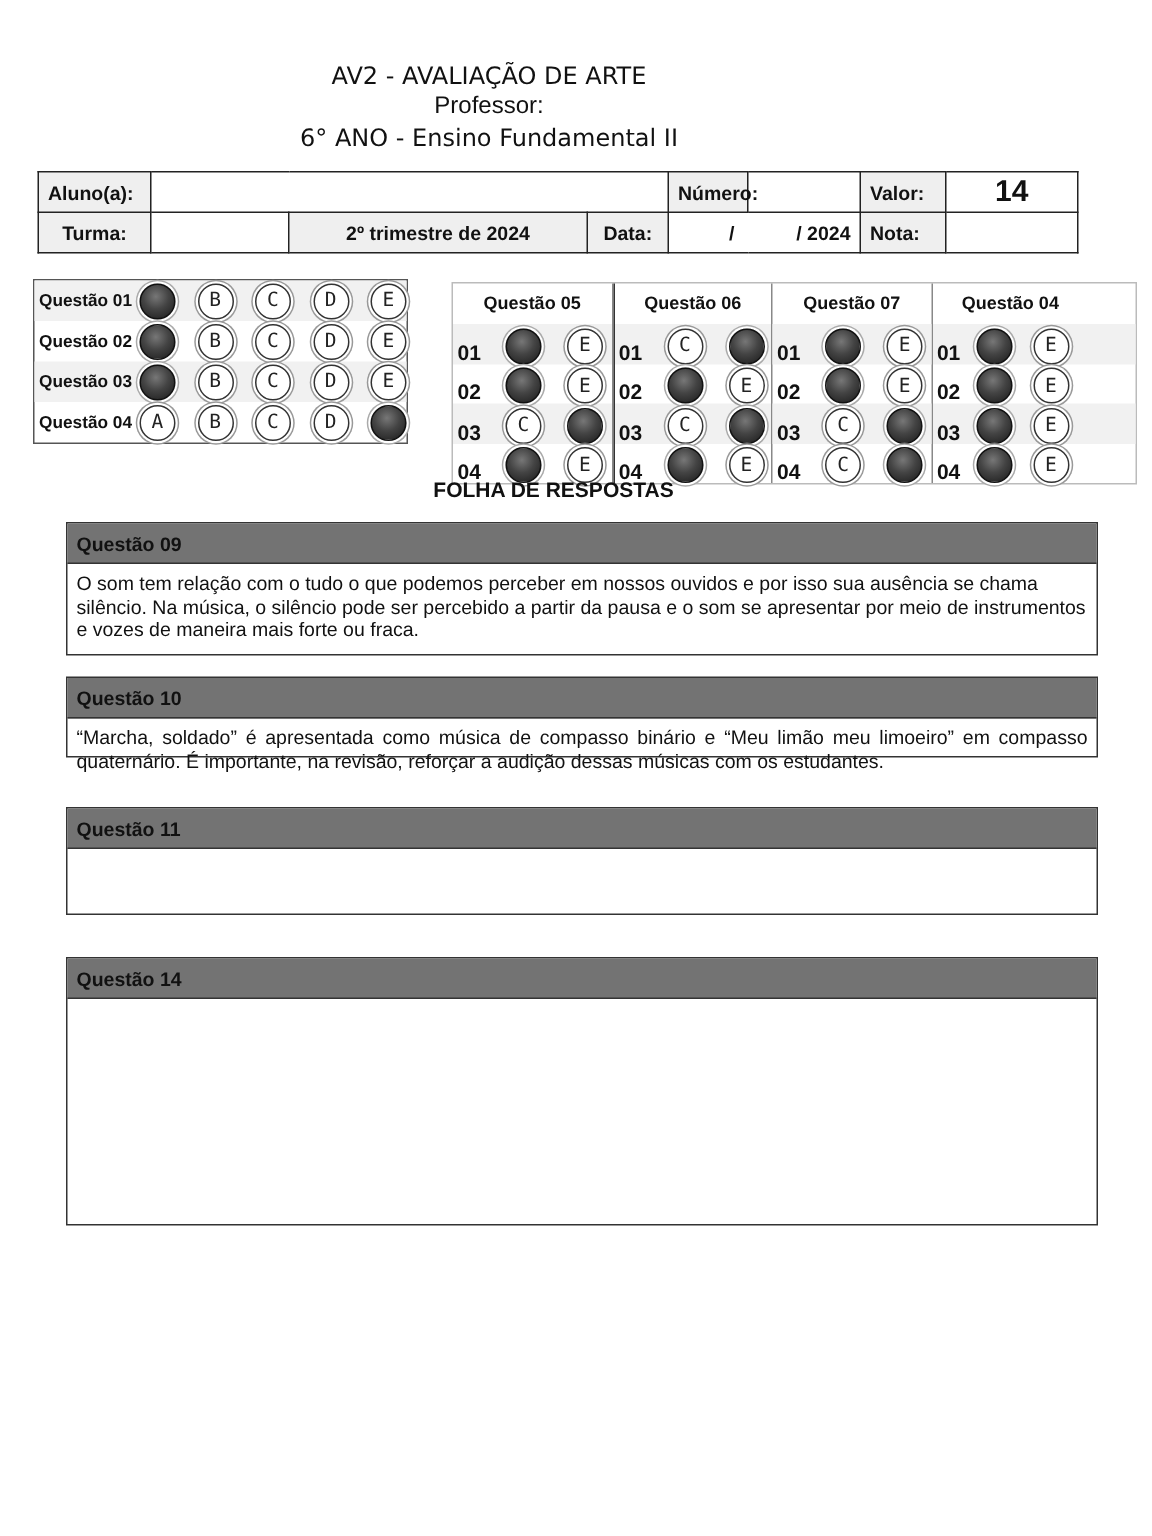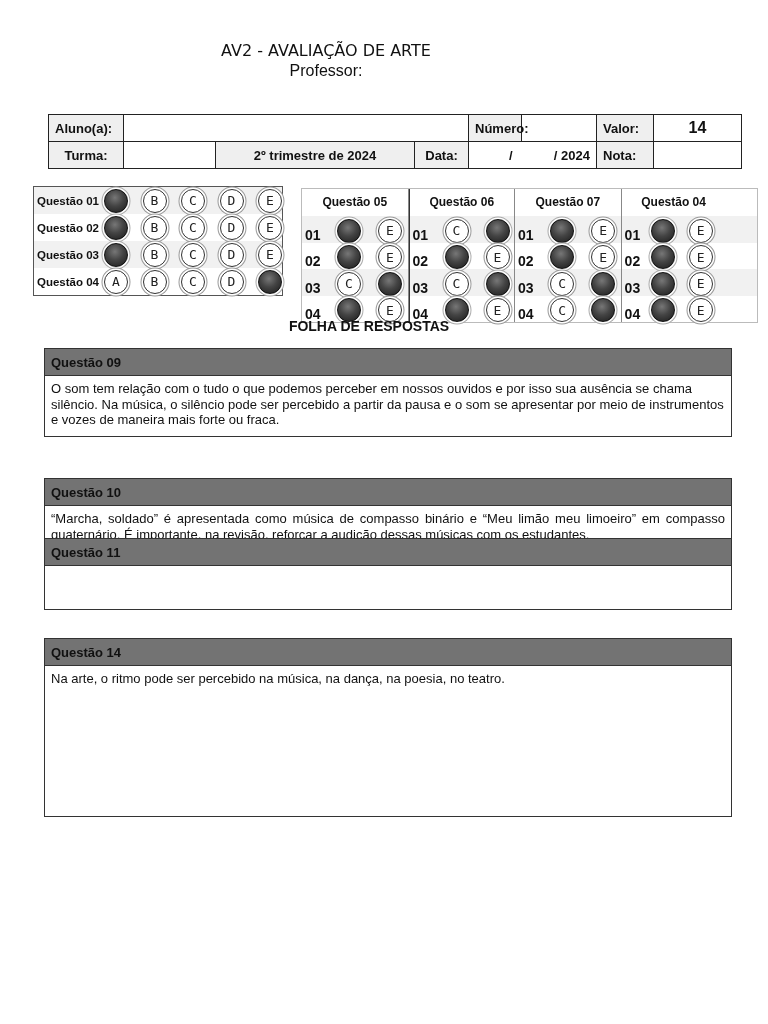--- a/index.html
+++ b/index.html
@@ -4,26 +4,26 @@
   <style>
     * { box-sizing: border-box; margin: 0; padding: 0; }
     html, body { width: 768px; height: 1024px; background: #fff; overflow: hidden; }
     body { position: relative; font-family: "Liberation Sans", sans-serif; color: #111; }
 
     .header { position: absolute; top: 40px; left: 0; width: 652px; text-align: center; }
     .header .t1 { font-family: "DejaVu Sans", sans-serif; font-size: 16px; line-height: 21px; }
     .header .t2 { font-family: "Liberation Sans", sans-serif; font-size: 16px; line-height: 19px; }
     .header .t3 { font-family: "DejaVu Sans", sans-serif; font-size: 16px; line-height: 23px; }
 
-    table.info { position: absolute; top: 114px; left: 48px; width: 693px; border-collapse: collapse; table-layout: fixed; }
+    table.info { position: absolute; top: 114px; left: 25px; width: 693px; border-collapse: collapse; table-layout: fixed; }
     table.info td { border: 1.5px solid #222; height: 27px; font-size: 13px; font-weight: bold; padding: 0 6px; }
     table.info td.lbl { background: #efefef; }
     table.info td.center { text-align: center; }
 
-    .grid1 { position: absolute; top: 186px; left: 33px; width: 250px; height: 110px; border: 1px solid #555; }
+    .grid1 { position: absolute; top: 186px; left: 22px; width: 250px; height: 110px; border: 1px solid #555; }
     .grid1 .row { height: 27px; display: flex; align-items: center; }
     .grid1 .row:nth-child(odd) { background: #f1f1f1; }
     .grid1 .row .q { width: 76px; padding-left: 3px; font-size: 11.5px; font-weight: bold; }
     .grid1 .row .bubbles { display: flex; gap: 14.5px; }
 
     .grid2 { position: absolute; top: 188px; left: 301px; width: 457px; height: 135px; display: flex; border: 1px solid #bbb; }
     .grid2 .col { width: 107px; border-right: 1px solid #888; }
     .grid2 .col:last-child { border-right: none; width: 136px; }
     .grid2 .col .head { height: 27px; text-align: center; font-size: 12px; font-weight: bold; line-height: 27px; }
     .grid2 .col .row { height: 26.5px; display: flex; align-items: flex-end; padding-left: 3px; }
@@ -43,41 +43,42 @@
     .qbox .qh { height: 27px; background: #737373; border-bottom: 1.5px solid #333; font-size: 13px; font-weight: bold; padding-left: 6px; line-height: 27px; }
     .qbox .qb { font-size: 13px; line-height: 15.5px; padding: 5px 6px 5px 6px; }
     .qbox .qb.justify { text-align: justify; text-align-last: left; }
   </style>
 </head>
 <body>
 
 <div class="header">
   <div class="t1">AV2 - AVALIAÇÃO DE ARTE</div>
   <div class="t2">Professor:</div>
+  <div class="t3">6° ANO - Ensino Fundamental II</div>
 </div>
 
 <table class="info">
   <colgroup>
     <col style="width:75px">
       <col style="width:92px">
       <col style="width:199px">
       <col style="width:54px">
     <col style="width:53px">
       <col style="width:75px">
       <col style="width:57px">
       <col style="width:88px">
   </colgroup>
   <tbody>
       <tr>
     <td class="lbl">Aluno(a):</td>
     <td colspan="3"></td>
     <td class="lbl">Número:</td>
     <td></td>
     <td class="lbl">Valor:</td>
-    <td class="center" style="font-size:16px">14</td>
+    <td class="center" style="font-size:20px">14</td>
   </tr>
   <tr>
     <td class="lbl center">Turma:</td>
     <td></td>
     <td class="lbl center">2º trimestre de 2024</td>
     <td class="lbl center">Data:</td>
     <td colspan="2" style="padding:0">
       <div style="display:flex;justify-content:space-between;padding:0 6px 0 40px;">
         <span>/</span>
         <span>/ 2024</span>
@@ -263,25 +264,24 @@
   </div>
 </div>
 
 <div class="section-title">FOLHA DE RESPOSTAS</div>
 
 <div class="qbox" style="top:348px;height:89px;">
   <div class="qh">Questão 09</div>
   <div class="qb">O som tem relação com o tudo o que podemos perceber em nossos ouvidos e por isso sua ausência se chama silêncio. Na música, o silêncio pode ser percebido a partir da pausa e o som se apresentar por meio de instrumentos e vozes de maneira mais forte ou fraca.</div>
 </div>
 
-<div class="qbox" style="top:478px;height:68px;">
+<div class="qbox" style="top:451px;height:54px;">
   <div class="qh">Questão 10</div>
   <div class="qb justify">“Marcha, soldado” é apresentada como música de compasso binário e “Meu limão meu limoeiro” em compasso quaternário. É importante, na revisão, reforçar a audição dessas músicas com os estudantes.</div>
 </div>
 
 <div class="qbox" style="top:538px;height:72px;">
   <div class="qh">Questão 11</div>
 </div>
 
 <div class="qbox" style="top:638px;height:179px;">
   <div class="qh">Questão 14</div>
-  <div class="qb">Na arte, o ritmo pode ser percebido na música, na dança, na poesia, no teatro.</div>
 </div>
 
 </body></html>

